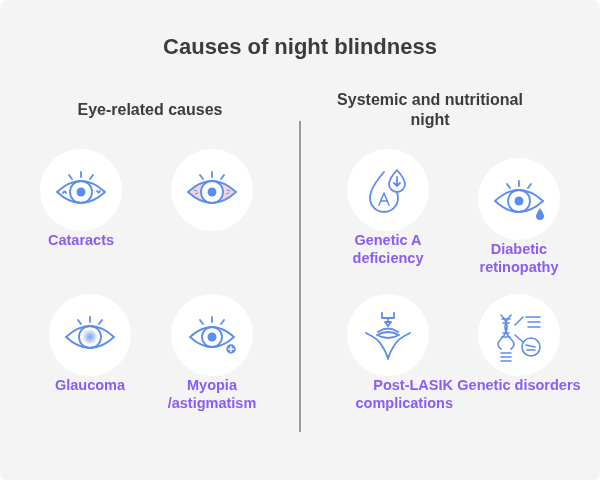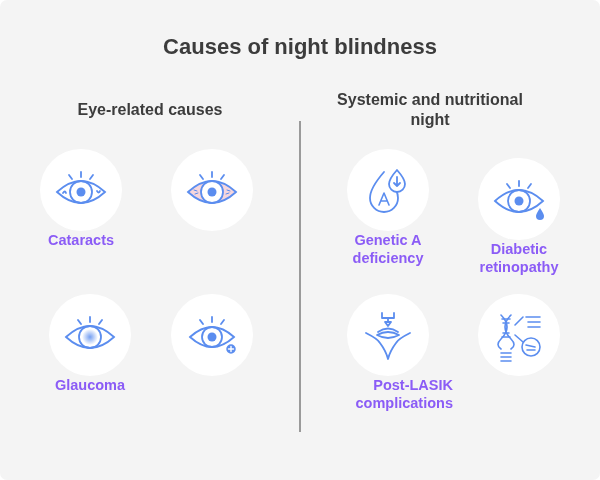--- a/index.html
+++ b/index.html
@@ -85,20 +85,21 @@
         <line x1="30" y1="12" x2="30" y2="17"></line>
           <line x1="18" y1="15" x2="21" y2="19"></line>
           <line x1="42" y1="15" x2="39" y2="19"></line>
         <path d="M8 32 Q30 12 52 32 Q30 52 8 32 Z"></path>
         <circle cx="30" cy="32" r="10"></circle>
         <circle cx="30" cy="32" r="4.5" fill="#5b8def" stroke="none"></circle>
         <circle cx="49" cy="44" r="5.5" fill="#5b8def" stroke="#ffffff" stroke-width="1.5"></circle>
         <path d="M49 41.5 v5 M46.5 44 h5" stroke="#ffffff" stroke-width="1.4"></path>
       </svg>
     </div>
+    <div class="label">Myopia /astigmatism</div>
   </div>
 
   <div class="item" style="left:323px; top:149px;">
     <div class="circle">
       <svg viewBox="0 0 60 60" fill="none" stroke="#5b8def" stroke-width="1.8" stroke-linecap="round" stroke-linejoin="round">
         <path d="M26 12 Q12 28 12 38 A14 14 0 0 0 40 38 Q40 34 38 30"></path>
         <path d="M39 10 Q31 19 31 24 A8 8 0 0 0 47 24 Q47 19 39 10 Z" fill="#ffffff"></path>
         <path d="M39 17 v9 M36 23 l3 3 l3 -3"></path>
         <path d="M21 45 l5 -12 l5 12 M23 41 h6" stroke-width="1.6"></path>
       </svg>
@@ -140,14 +141,15 @@
         <path d="M22 10 Q10 22 22 34 Q28 40 22 44"></path>
         <path d="M13 14 h8 M14 18 h6 M14 28 h6 M13 32 h8"></path>
         <path d="M12 48 h10 M12 52 h10 M12 56 h10"></path>
         <path d="M26 20 L34 12"></path>
         <path d="M37 12 h14 M39 17 h12 M39 22 h12"></path>
         <path d="M26 30 L34 37"></path>
         <circle cx="42" cy="42" r="9"></circle>
         <path d="M37 40 l9 2 M38 45 h8"></path>
       </svg>
     </div>
+    <div class="label">Genetic disorders</div>
   </div>
 </div>
 
 </body></html>

